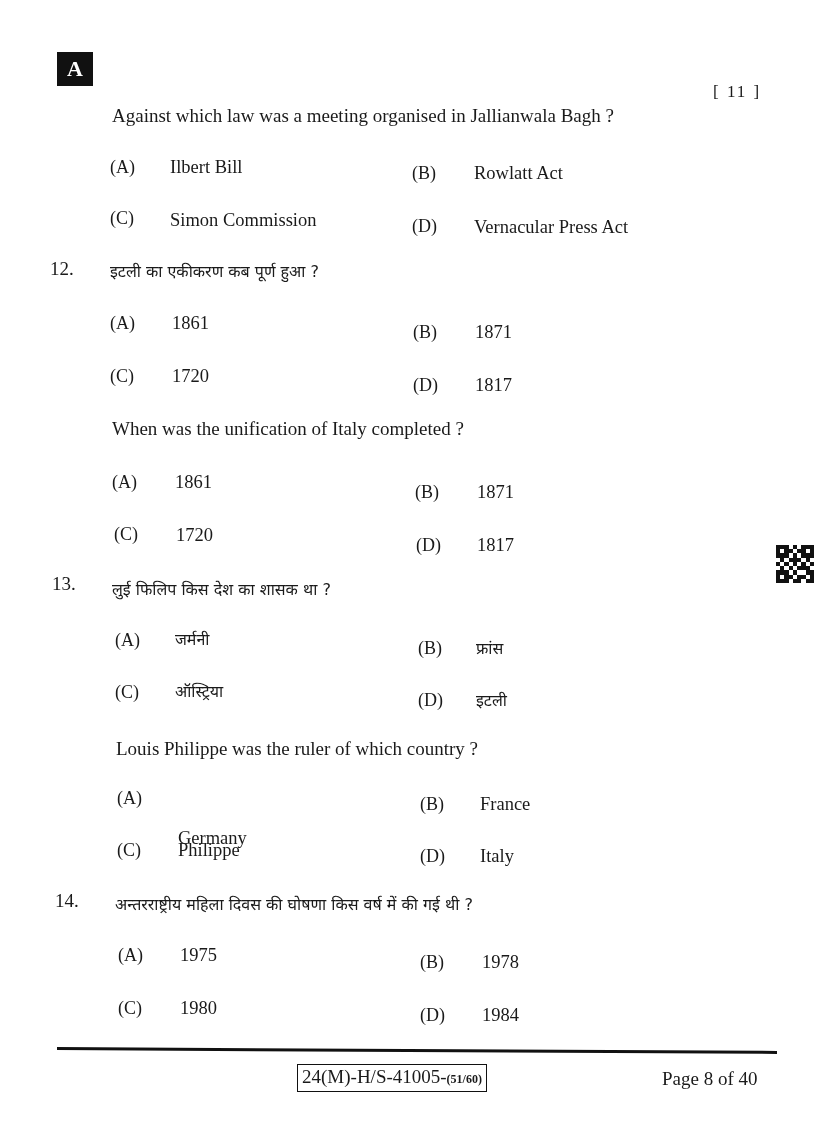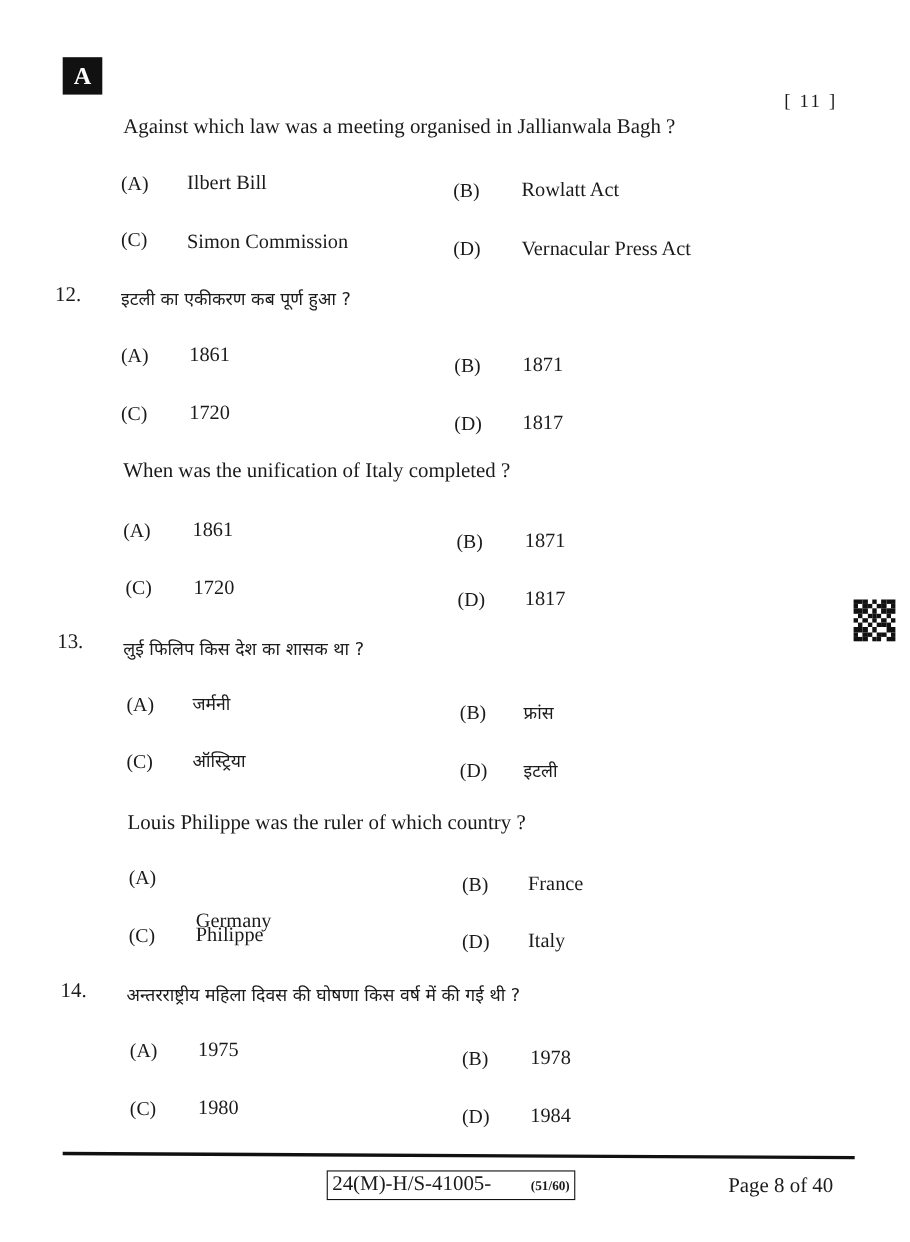--- a/index.html
+++ b/index.html
@@ -14,21 +14,21 @@
   }
   .page-no { left: 713px; top: 70px; font-size: 17px; letter-spacing: 2px; margin-top: 12px; }
   .qnum { font-size: 19px; }
   .qtext { font-size: 19px; }
   .opt-label { font-size: 18px; }
   .opt-val { font-size: 18.5px; }
   .footer-line { left: 57px; top: 1049px; width: 720px; height: 3px; background: #111; transform: rotate(0.3deg); }
   .code-box {
     left: 297px; top: 1064px; border: 1.5px solid #111; padding: 0 4px; font-size: 19px; line-height: 24px;
   }
-  .code-box small { font-size: 12px; font-weight: bold; margin-left: 36px; }
+  .code-box small { font-size: 12px; font-weight: bold; }
   .page-of { left: 662px; top: 1068px; font-size: 19px; }
   .qr {
     left: 776px; top: 545px; width: 38px; height: 38px;
     display: grid; grid-template-columns: repeat(9, 1fr); grid-template-rows: repeat(9, 1fr);
   }
   .qr span { background: #111; }
   .qr span.w { background: transparent; }
 </style>
 </head>
 <body>

